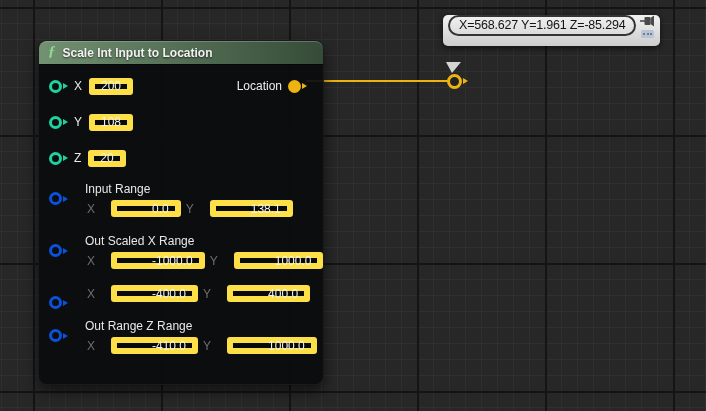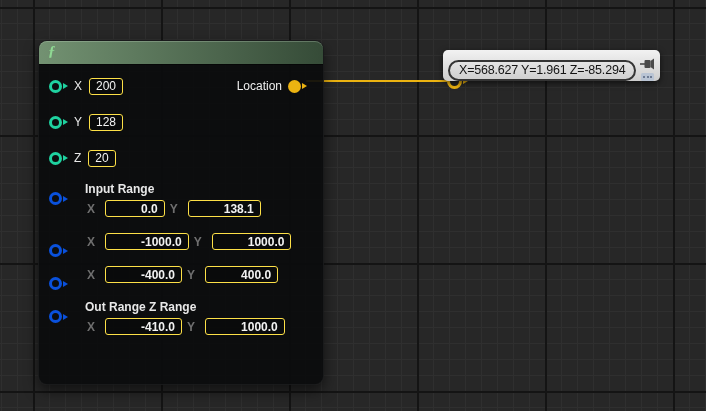--- a/index.html
+++ b/index.html
@@ -50,45 +50,45 @@
   .pin-int .pin-arrow{border-left-color:#1fd2a0;}
   .pin-struct .pin-ring{border-color:#0a51dc;}
   .pin-struct .pin-arrow{border-left-color:#0a51dc;}
   .pin-out-dot{width:13px;height:13px;border-radius:50%;background:#ecb311;}
   .pin-out .pin-arrow{border-left-color:#ecb311;}
 
   .row{display:flex;align-items:center;height:36px;}
   .pin-label{margin-left:6px;font-size:12px;color:#e8e8e8;}
   .num-box{
     margin-left:7px;height:17px;display:inline-flex;align-items:center;
-    border:1px solid #fde047;border-radius:3px;background:rgba(5,5,5,0.35);
+    border:6px solid #fde047;border-radius:3px;background:rgba(5,5,5,0.35);
     padding:0 6px;font-size:12px;color:#f2f2f2;white-space:nowrap;
   }
   .out-group{margin-left:auto;display:flex;align-items:center;gap:6px;}
   .out-label{font-size:12px;color:#eeeeee;}
 
-  .struct-block{position:relative;padding-left:36px;margin-bottom:16px;font-weight:bold;}
+  .struct-block{position:relative;padding-left:36px;margin-bottom:16px;}
   .struct-block.first{margin-top:5px;}
   .struct-block .pin{position:absolute;left:0;top:11px;}
   .struct-label{font-size:12px;color:#e8e8e8;line-height:17px;white-space:nowrap;}
   .struct-inputs{display:flex;align-items:center;gap:5px;margin-top:2px;padding-left:2px;}
   .axis-label{font-size:12px;color:#6f6f6f;}
-  .struct-inputs .num-box{margin-left:5px;padding-left:35px;}
+  .struct-inputs .num-box{margin-left:11px;padding-left:35px;}
 
   
   .wire{position:absolute;left:306px;top:80px;width:146px;height:2px;background:#ecb311;border-radius:1px;}
   .wire-end{position:absolute;left:447px;top:74px;width:15px;height:15px;border-radius:50%;
     border:3.5px solid #ecb311;background:#222;}
   .wire-end-arrow{position:absolute;left:463px;top:78px;width:0;height:0;
     border-top:3.5px solid transparent;border-bottom:3.5px solid transparent;border-left:5px solid #ecb311;}
 
   
   .tooltip{
-    position:absolute;left:443px;top:50px;height:31px;
-    display:flex;align-items:flex-end;padding:0 4px 0 5px;
+    position:absolute;left:443px;top:15px;height:31px;
+    display:flex;align-items:flex-start;padding:0 4px 0 5px;
     background:linear-gradient(#f2f2f2,#cdcdcd);
     border-radius:5px;box-shadow:0 2px 6px rgba(0,0,0,0.6);
   }
   .tooltip-pill{
     border:2px solid #343434;border-radius:13px;padding:1px 9px 2px 9px;
     font-size:12.5px;color:#141414;letter-spacing:-0.2px;white-space:nowrap;
   }
   .tooltip-tail{position:absolute;left:446px;top:62px;width:0;height:0;
     border-left:6px solid transparent;border-right:9px solid transparent;border-top:11px solid #d4d4d4;}
   .tooltip-icons{display:flex;flex-direction:column;align-items:center;gap:3px;margin-left:4px;margin-right:1px;}
@@ -120,20 +120,21 @@
           <i></i>
           <i></i>
           <i></i>
         </span>
     </div>
   </div>
 
   <div class="node">
     <div class="node-header">
       <span class="fn-glyph">ƒ</span>
+      <span class="node-title">Scale Int Input to Location</span>
     </div>
 
     <div class="node-body">
 
       <div class="row">
         <span class="pin pin-int">
             <span class="pin-ring"></span>
             <span class="pin-arrow"></span>
           </span>
         <span class="pin-label">X</span>
@@ -146,21 +147,21 @@
             </span>
         </span>
       </div>
 
       <div class="row">
         <span class="pin pin-int">
             <span class="pin-ring"></span>
             <span class="pin-arrow"></span>
           </span>
         <span class="pin-label">Y</span>
-        <span class="num-box">128</span>
+        <span class="num-box">108</span>
       </div>
 
       <div class="row">
         <span class="pin pin-int">
             <span class="pin-ring"></span>
             <span class="pin-arrow"></span>
           </span>
         <span class="pin-label">Z</span>
         <span class="num-box">20</span>
       </div>
@@ -177,20 +178,21 @@
           <span class="axis-label">Y</span>
           <span class="num-box">138.1</span>
         </div>
       </div>
 
       <div class="struct-block">
         <span class="pin pin-struct">
             <span class="pin-ring"></span>
             <span class="pin-arrow"></span>
           </span>
+        <div class="struct-label">Out Scaled X Range</div>
         <div class="struct-inputs">
           <span class="axis-label">X</span>
           <span class="num-box">-1000.0</span>
           <span class="axis-label">Y</span>
           <span class="num-box">1000.0</span>
         </div>
       </div>
 
       <div class="struct-block">
         <span class="pin pin-struct">

